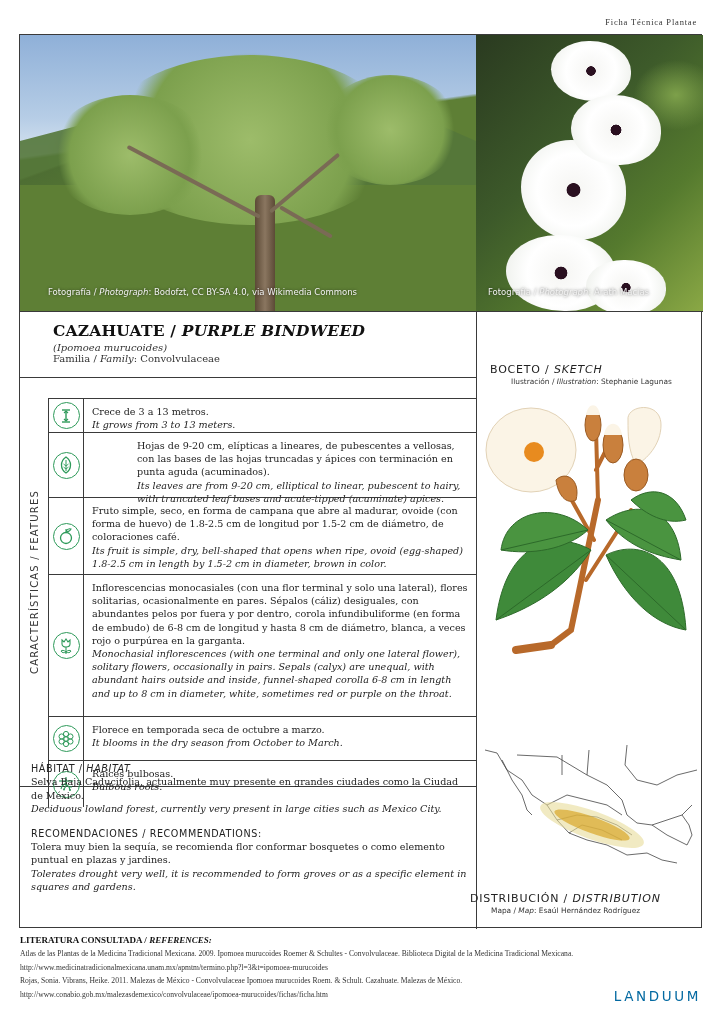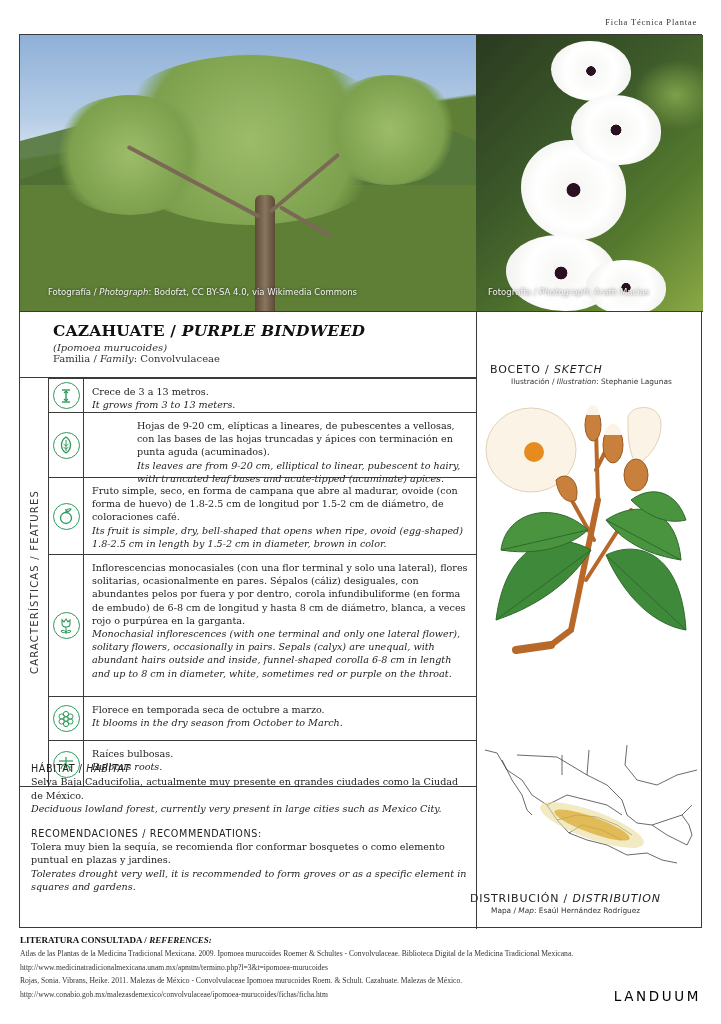--- a/index.html
+++ b/index.html
@@ -45,21 +45,21 @@
   .title { font-family: "DejaVu Serif", serif; font-weight: bold; font-size: 15.5px; letter-spacing: 0.2px; color: #111; }
   .title i { font-style: italic; }
   .sci { font-size: 10px; font-style: italic; color: #333; margin-top: 2px; }
   .family { font-size: 10px; color: #333; }
   .family i { font-style: italic; }
 
   
   .features { position: absolute; left: 0; top: 342px; width: 456px; height: 410px; border-top: 1px solid #3a3a3a; border-bottom: 1px solid #3a3a3a; }
   .features-side { position: absolute; left: 0; top: 0; width: 28px; height: 100%; }
   .features-side span { position: absolute; left: 50%; top: 50%; transform: translate(-50%, -50%) rotate(-90deg); white-space: nowrap; font-family: "DejaVu Sans", sans-serif; font-size: 10px; letter-spacing: 1.2px; color: #333; }
-  .frow { position: absolute; left: 28px; width: 428px; border-left: 1px solid #3a3a3a; border-top: 1px solid #3a3a3a; display: flex; }
+  .frow { position: absolute; left: 28px; width: 428px; border-left: 1px solid #3a3a3a; border-top: 1px solid #3a3a3a; display: flex; margin-top: 20px; }
   .frow:first-child { border-top: none; }
   .ficon { width: 35px; border-right: 1px solid #3a3a3a; display: flex; align-items: center; justify-content: center; flex-shrink: 0; }
   .ficon .circle { width: 27px; height: 27px; border: 1.4px solid #2e9a5a; border-radius: 50%; display: flex; align-items: center; justify-content: center; color: #2e9a5a; }
   .ftext { padding: 6px 8px 0 8px; font-size: 9.6px; line-height: 13.2px; color: #222; }
   .ftext .en { font-style: italic; display: block; }
 
   
   .habitat { position: absolute; left: 12px; top: 762px; width: 440px; font-size: 9.6px; line-height: 13.4px; color: #222; }
   .sec-head { font-family: "DejaVu Sans", sans-serif; font-size: 9.6px; letter-spacing: 0.6px; color: #222; }
   .sec-head i { font-style: italic; }
@@ -74,21 +74,21 @@
   .right-sub { font-family: "DejaVu Sans", sans-serif; font-size: 7.4px; color: #333; margin-top: 1px; padding-left: 21px; }
   .right-sub i { font-style: italic; }
   .sketch { position: absolute; left: 476px; top: 390px; width: 225px; height: 275px; }
   .map { position: absolute; left: 477px; top: 745px; width: 224px; height: 140px; }
   .dist-head { position: absolute; left: 470px; top: 856px; }
 
   
   .refs { position: absolute; left: 20px; top: 934px; width: 690px; font-family: "Liberation Serif", serif; font-size: 7.6px; line-height: 13.4px; color: #333; }
   .refs .refs-title { font-weight: bold; font-size: 9px; color: #111; }
   .refs .refs-title i { font-style: italic; }
-  .logo { position: absolute; right: 20px; top: 988px; font-family: "DejaVu Sans", sans-serif; font-size: 13.5px; letter-spacing: 2.6px; color: #000000; }
+  .logo { position: absolute; right: 20px; top: 988px; font-family: "DejaVu Sans", sans-serif; font-size: 13.5px; letter-spacing: 2.6px; color: #0369a1; }
 </style>
 </head>
 <body>
 
 <div class="top-label">Ficha Técnica Plantae</div>
 
 <div class="sheet">
 
   <div class="photo photo-tree">
     <div class="mountain"></div>

